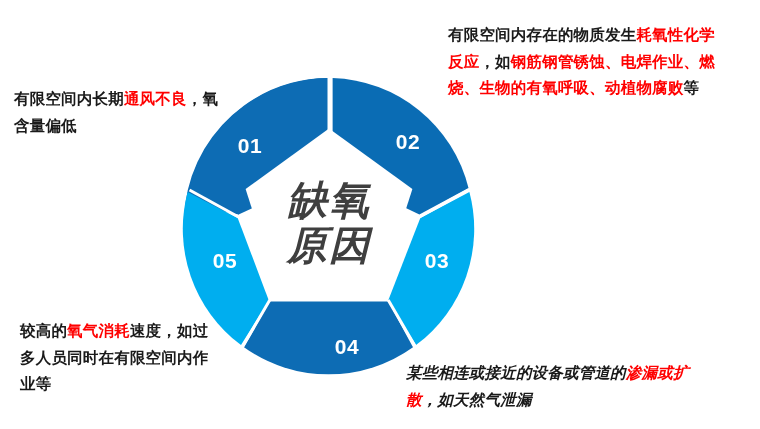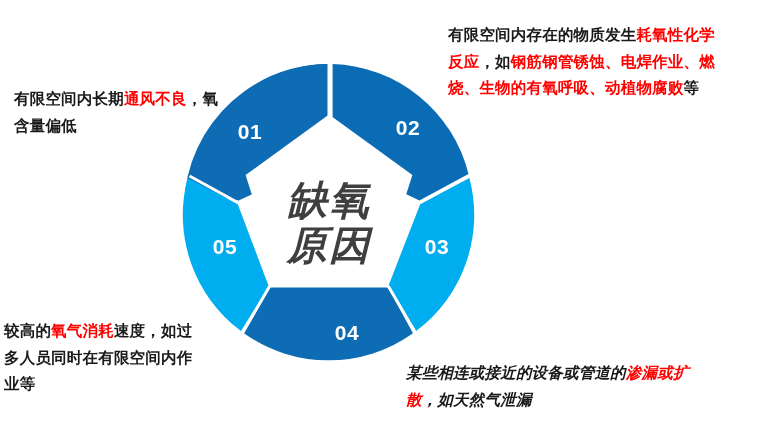--- a/index.html
+++ b/index.html
@@ -18,21 +18,21 @@
   #stage {
     position: relative;
     width: 760px;
     height: 429px;
   }
 
   
   #wheel {
     position: absolute;
     left: 184px;
-    top: 64px;
+    top: 78px;
     width: 290px;
     height: 290px;
   }
   #wheel svg {
     display: block;
     width: 290px;
     height: 290px;
     overflow: visible;
   }
 
@@ -80,21 +80,21 @@
     letter-spacing: 0.2px;
   }
   .callout .hl {
     color: #ff0000;
   }
 
   #callout-01 { left: 14px;  top: 86px;  width: 215px; }
   #callout-02 { left: 448px; top: 22px;  width: 270px; }
   #callout-03 { left: 478px; top: 198px; width: 268px; }
   #callout-04 { left: 406px; top: 360px; width: 285px; font-style: italic; }
-  #callout-05 { left: 4px;   top: 318px; width: 200px; }
+  #callout-05 { left: 20px;   top: 318px; width: 200px; }
 </style>
 </head>
 <body>
 
 <div id="stage">
 
   <div id="wheel">
     <svg viewBox="0 0 290 290" xmlns="http://www.w3.org/2000/svg" aria-hidden="true">
 
       <g>

